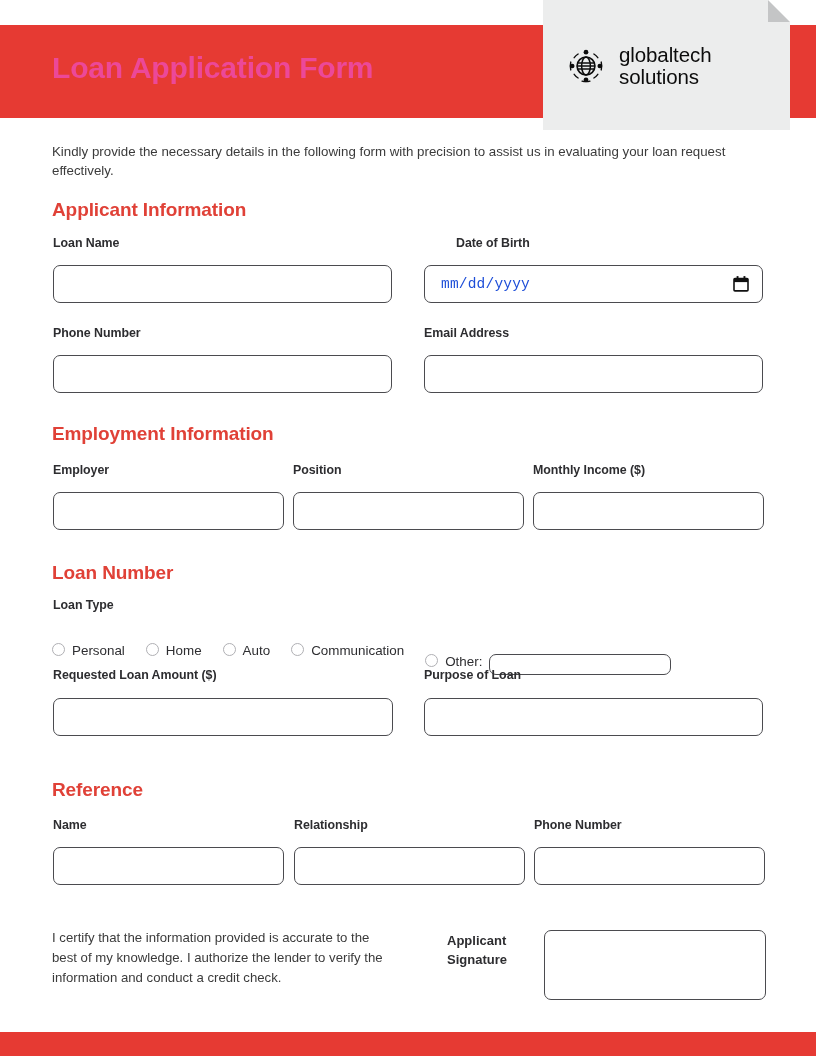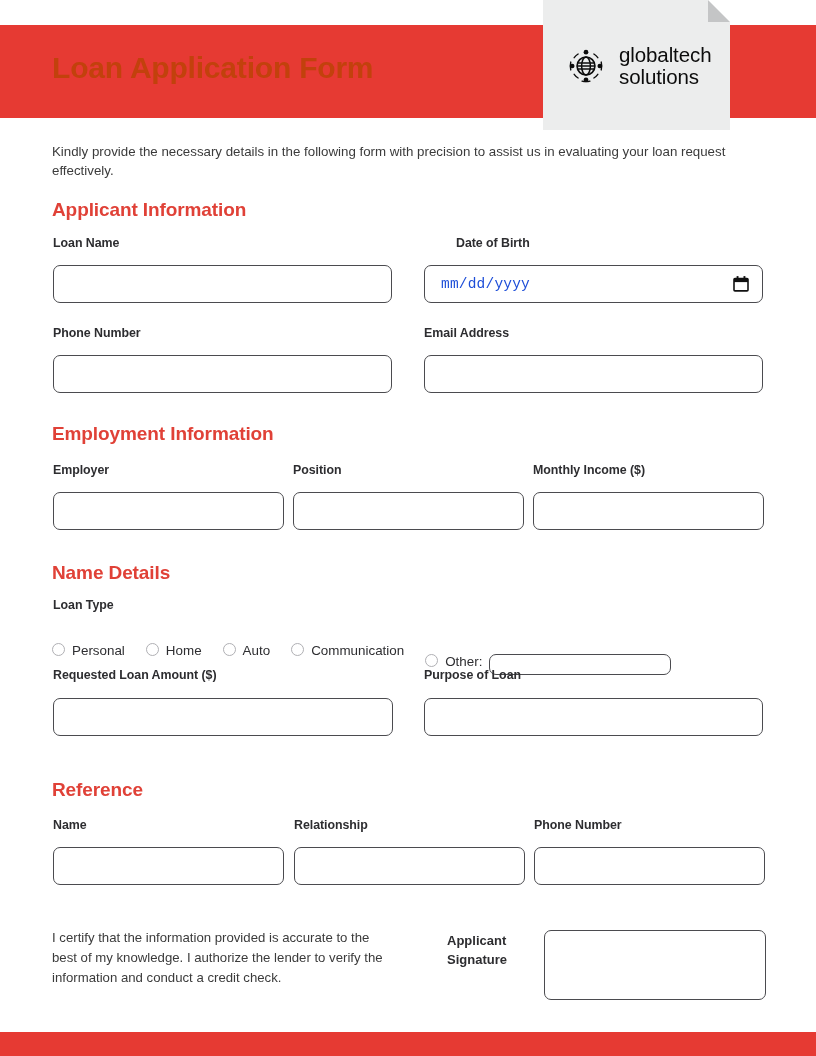--- a/index.html
+++ b/index.html
@@ -21,30 +21,30 @@
     width: 816px;
     height: 93px;
     background: #e63a33;
   }
   .header-title {
     position: absolute;
     left: 52px;
     top: 53px;
     font-size: 30px;
     font-weight: bold;
-    color: #c2410c;
+    color: #ec4899;
     letter-spacing: -0.2px;
     line-height: 1;
   }
 
   .logo-card {
     position: absolute;
     left: 543px;
     top: 0;
-    width: 187px;
+    width: 247px;
     height: 130px;
     background: #eceded;
   }
   .logo-fold {
     position: absolute;
     right: 0;
     top: 0;
     width: 0;
     height: 0;
     border-top: 22px solid #ffffff;
@@ -255,21 +255,21 @@
 
 <div class="field-label" style="left:53px; top:463px;">Employer</div>
 <input class="field-box" style="left: 53px; top: 492px; width: 231px; height: 38px; padding: 0px 12px; font-family: &quot;Liberation Sans&quot;, sans-serif; font-size: 14px; color: rgb(45, 45, 48);" value="">
 
 <div class="field-label" style="left:293px; top:463px;">Position</div>
 <input class="field-box" style="left: 293px; top: 492px; width: 231px; height: 38px; padding: 0px 12px; font-family: &quot;Liberation Sans&quot;, sans-serif; font-size: 14px; color: rgb(45, 45, 48);" value="">
 
 <div class="field-label" style="left:533px; top:463px;">Monthly Income ($)</div>
 <input class="field-box" style="left: 533px; top: 492px; width: 231px; height: 38px; padding: 0px 12px; font-family: &quot;Liberation Sans&quot;, sans-serif; font-size: 14px; color: rgb(45, 45, 48);" value="">
 
-<div class="section-title" style="top:562px;">Name Details</div>
+<div class="section-title" style="top:562px;">Loan Number</div>
 
 <div class="field-label" style="left:53px; top:598px;">Loan Type</div>
 
 <div class="radio-row">
   <label class="radio-item">
     <span class="radio-dot"></span>
     <span class="radio-text">Personal</span>
   </label>
   <label class="radio-item">
     <span class="radio-dot"></span>

